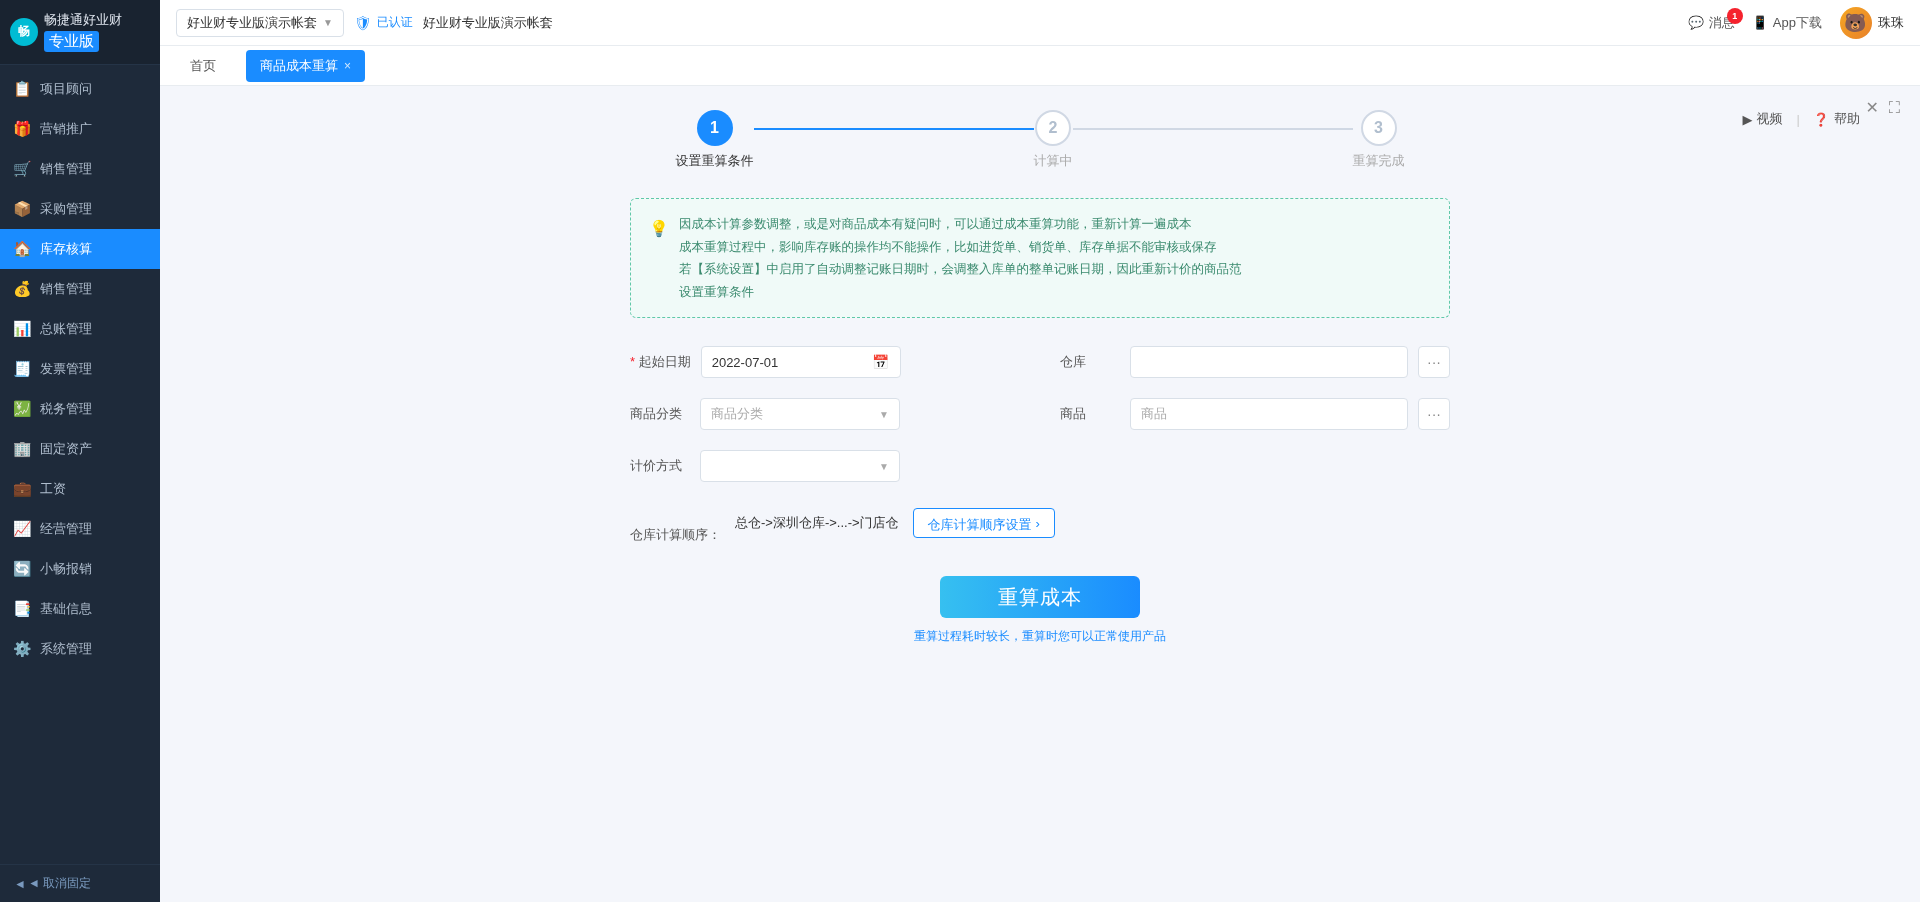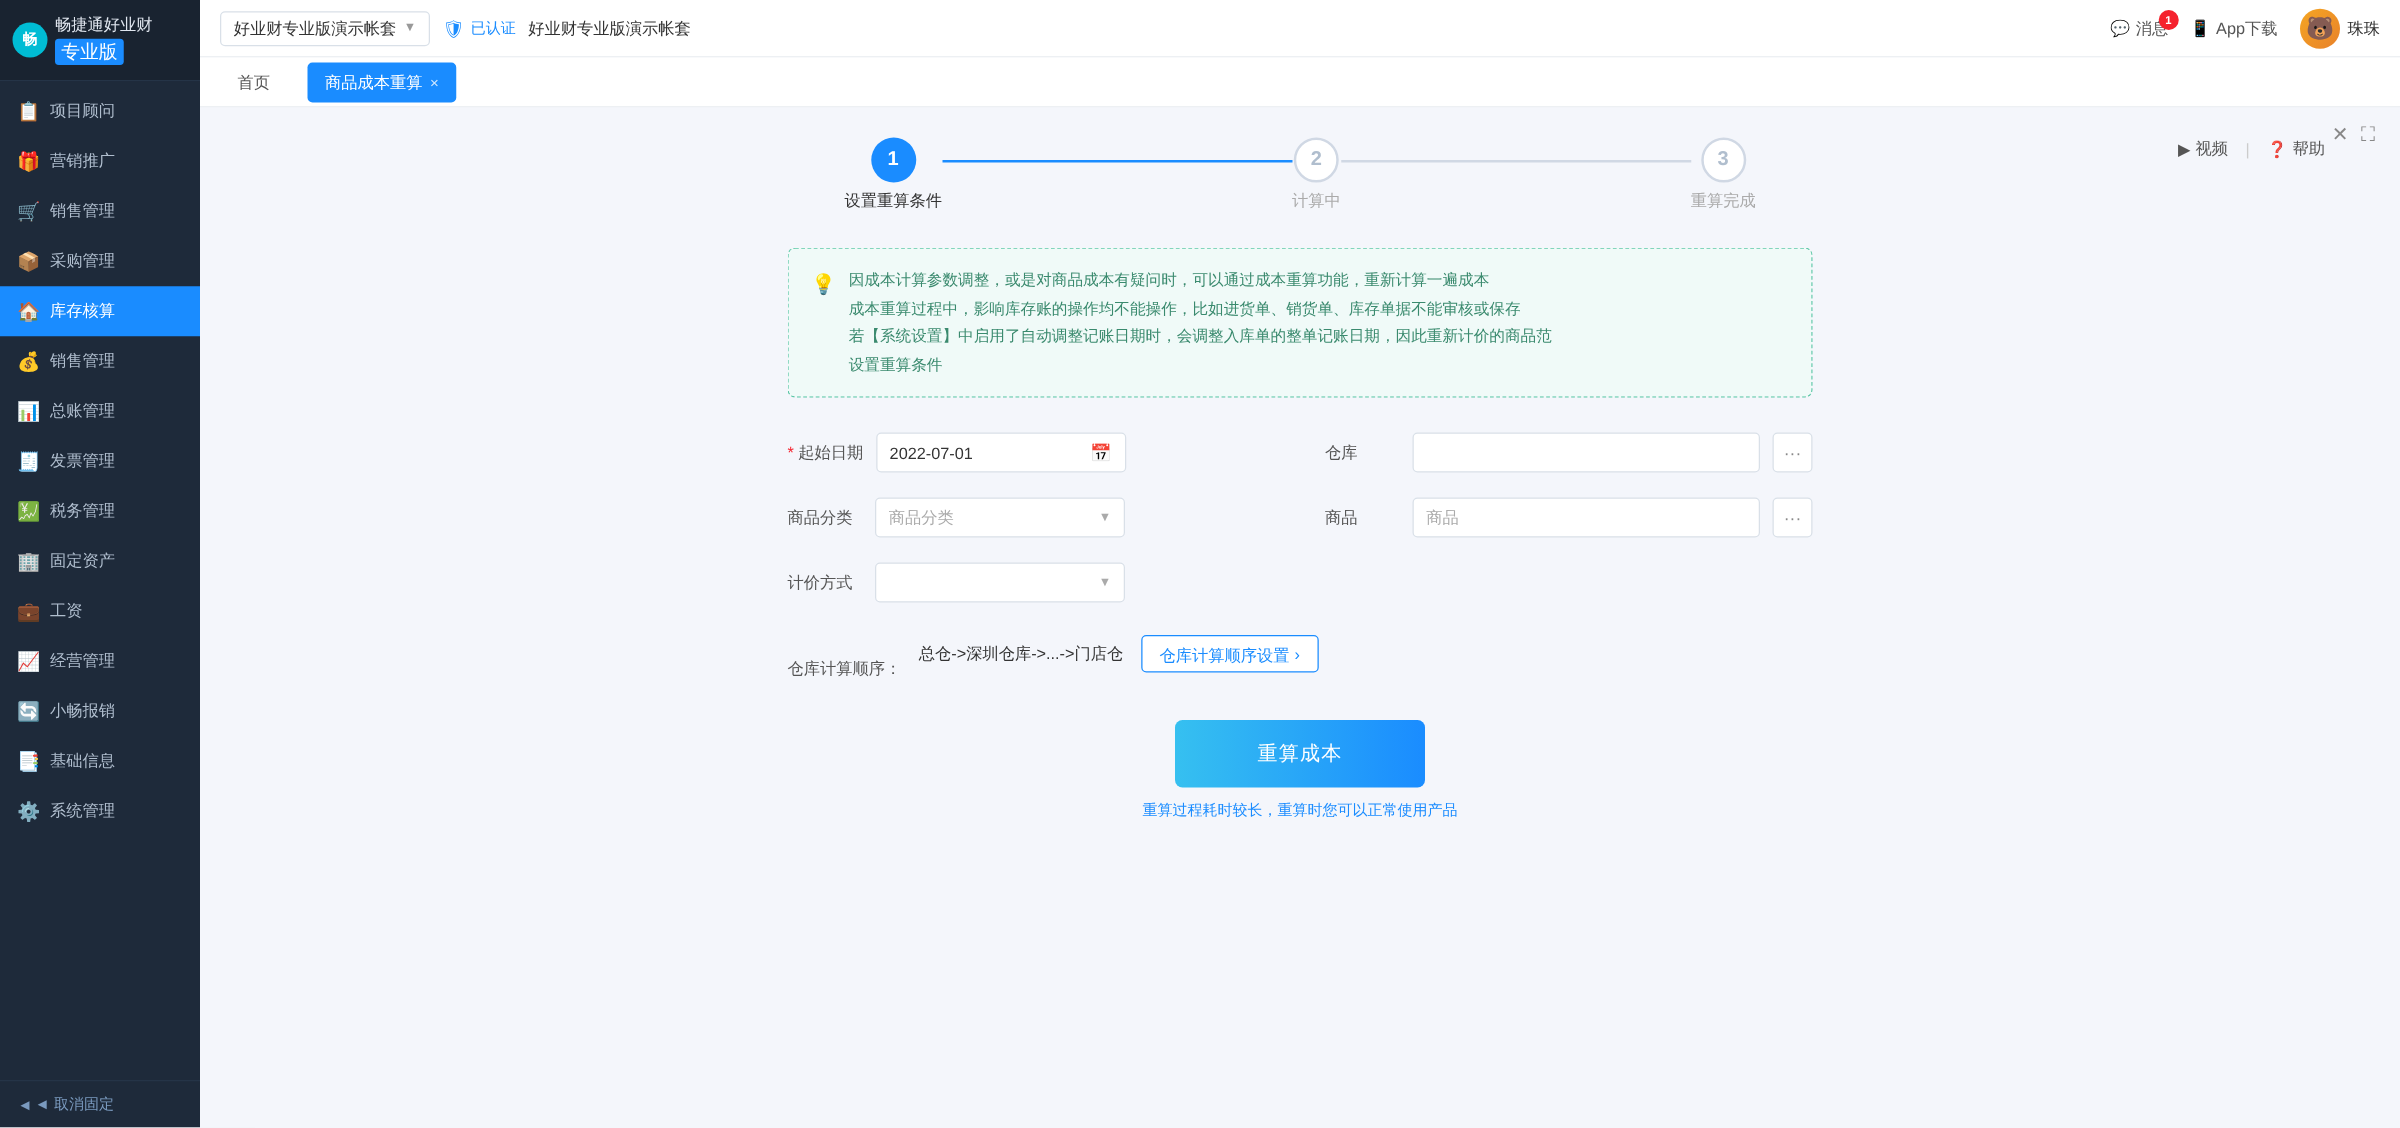--- a/index.html
+++ b/index.html
@@ -312,26 +312,26 @@
 
     
     .recalc-section {
       display: flex;
       flex-direction: column;
       align-items: center;
       gap: 10px;
     }
     .recalc-btn {
       width: 200px;
-      height: 54px;
+      height: 42px;
       background: linear-gradient(90deg, #36c0f0, #1a8cff);
       color: white;
       border: none;
       border-radius: 6px;
-      font-size: 16px;
+      font-size: 20px;
       cursor: pointer;
       letter-spacing: 1px;
     }
     .recalc-hint { font-size: 12px; color: #1a8cff; }
 
     
     .help-row {
       position: absolute;
       top: 24px; right: 60px;
       display: flex; align-items: center; gap: 14px;

